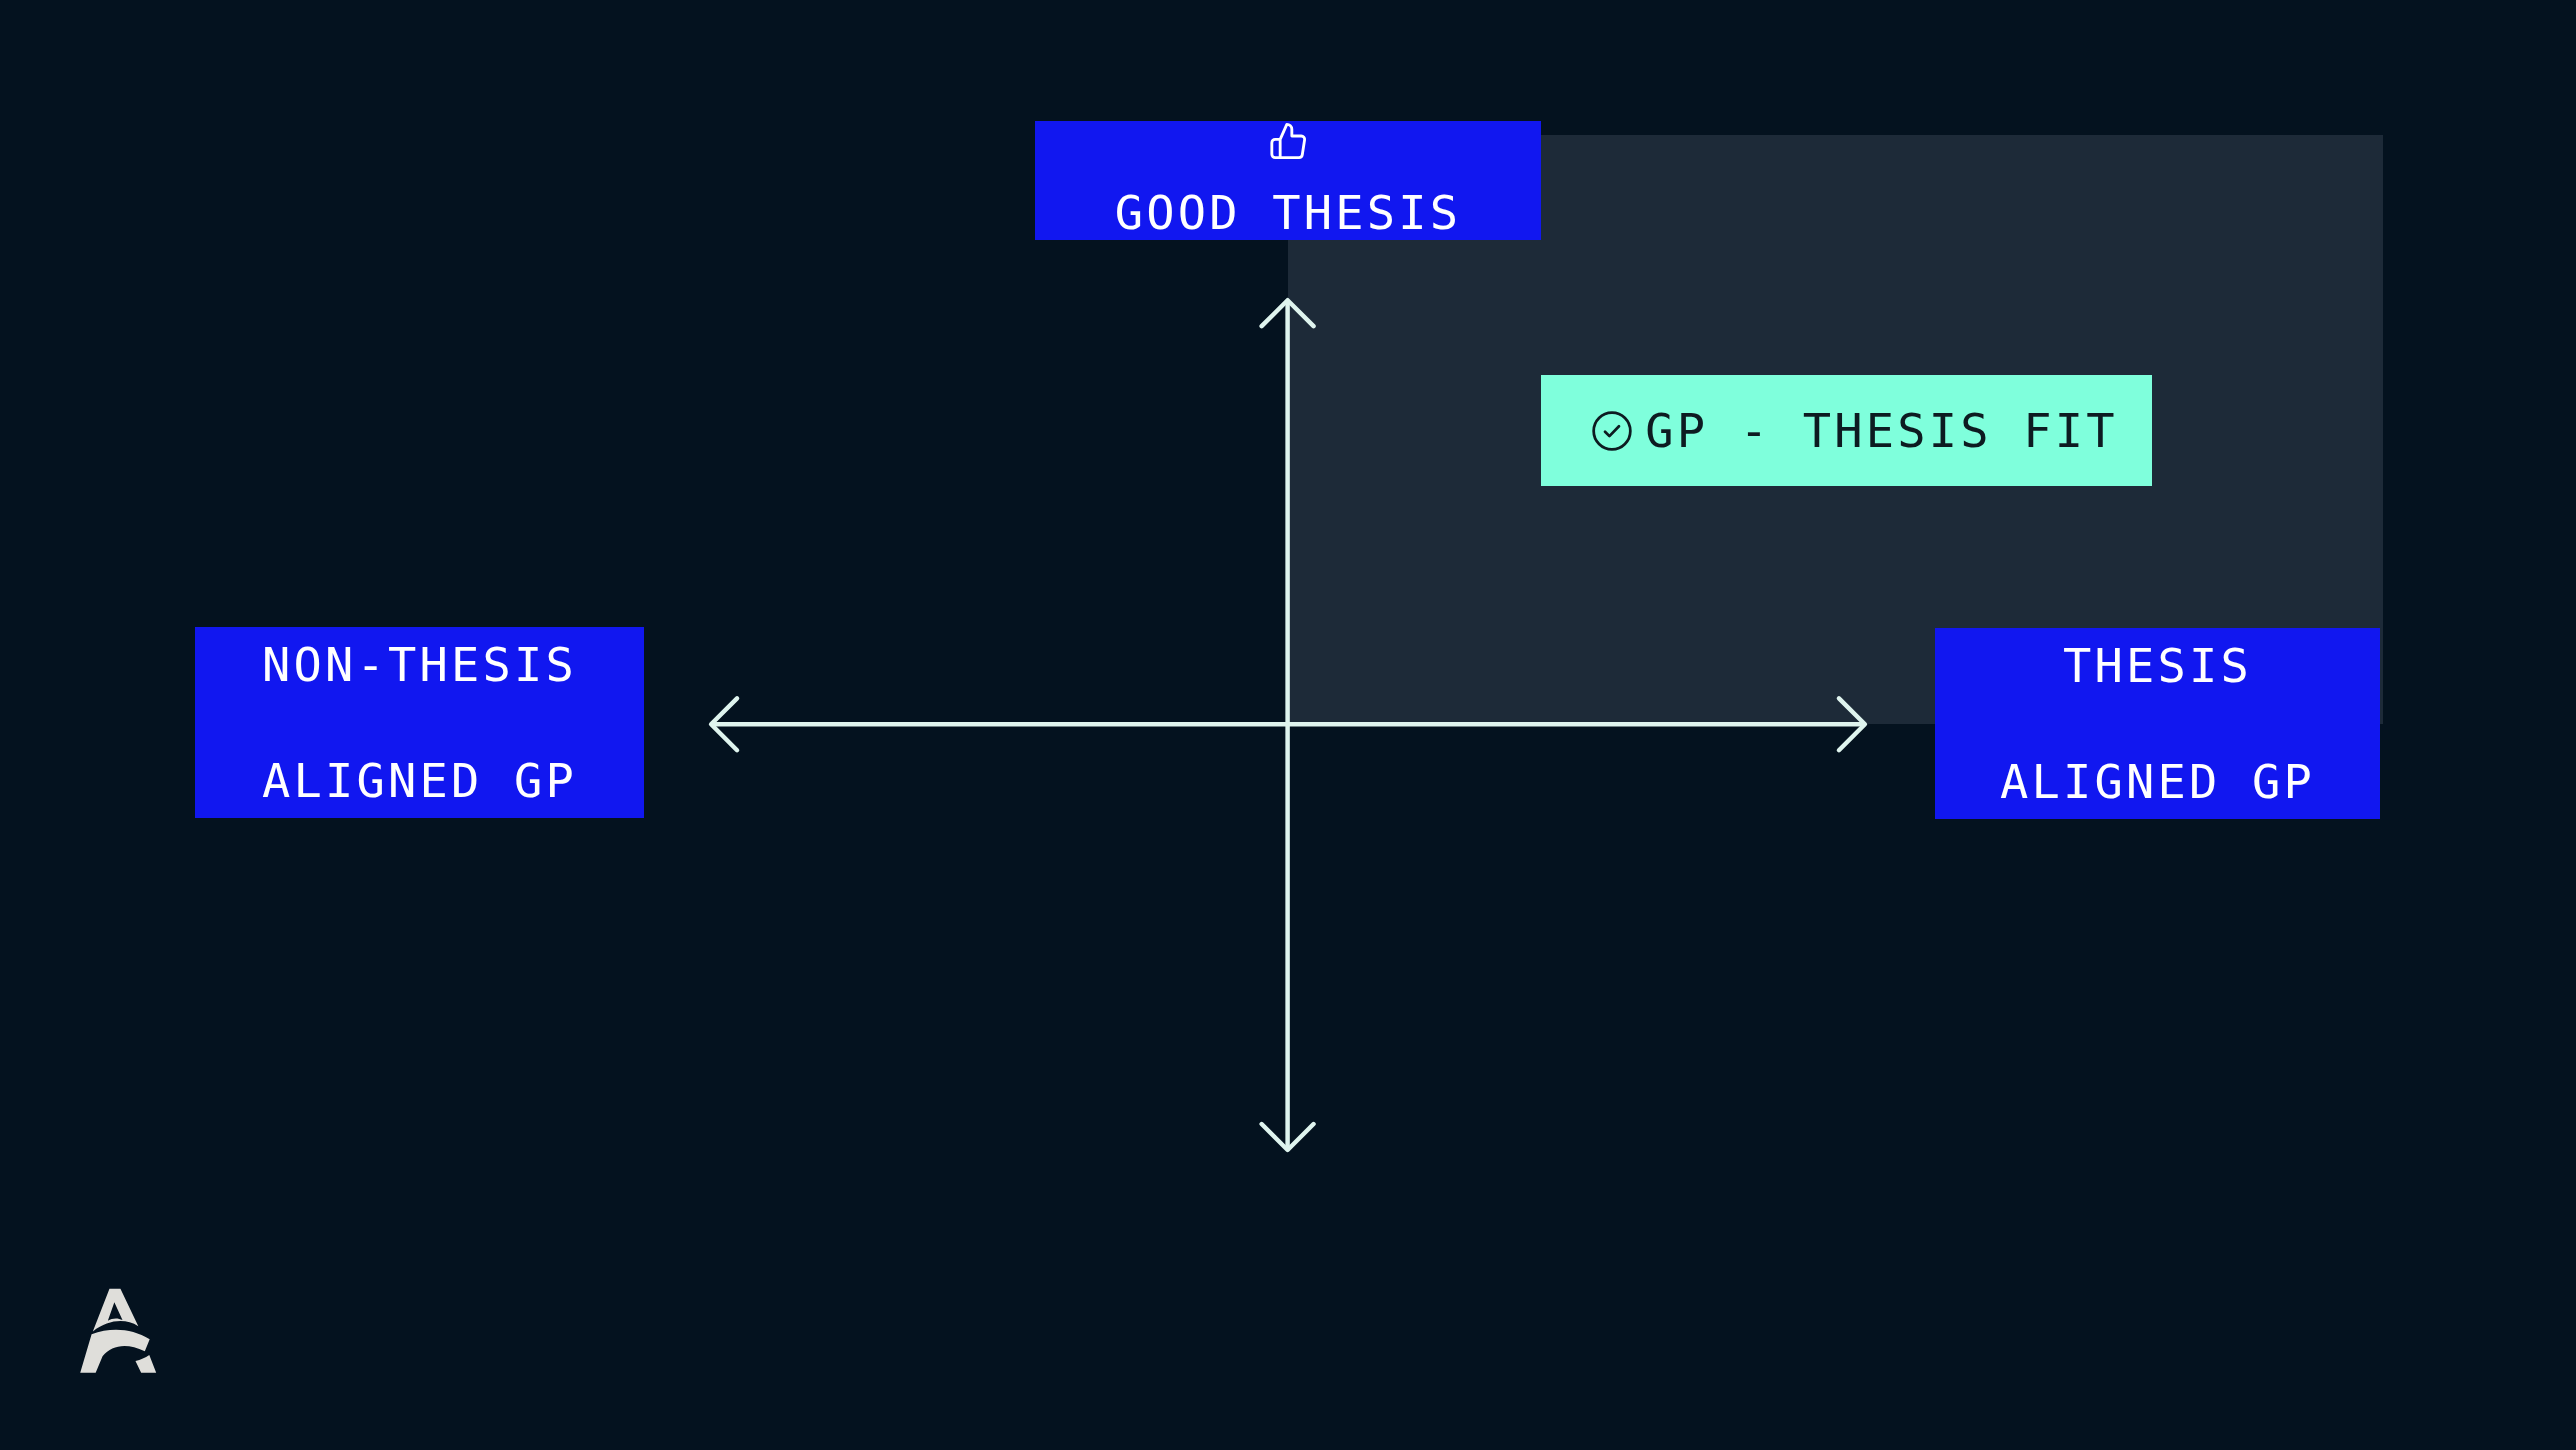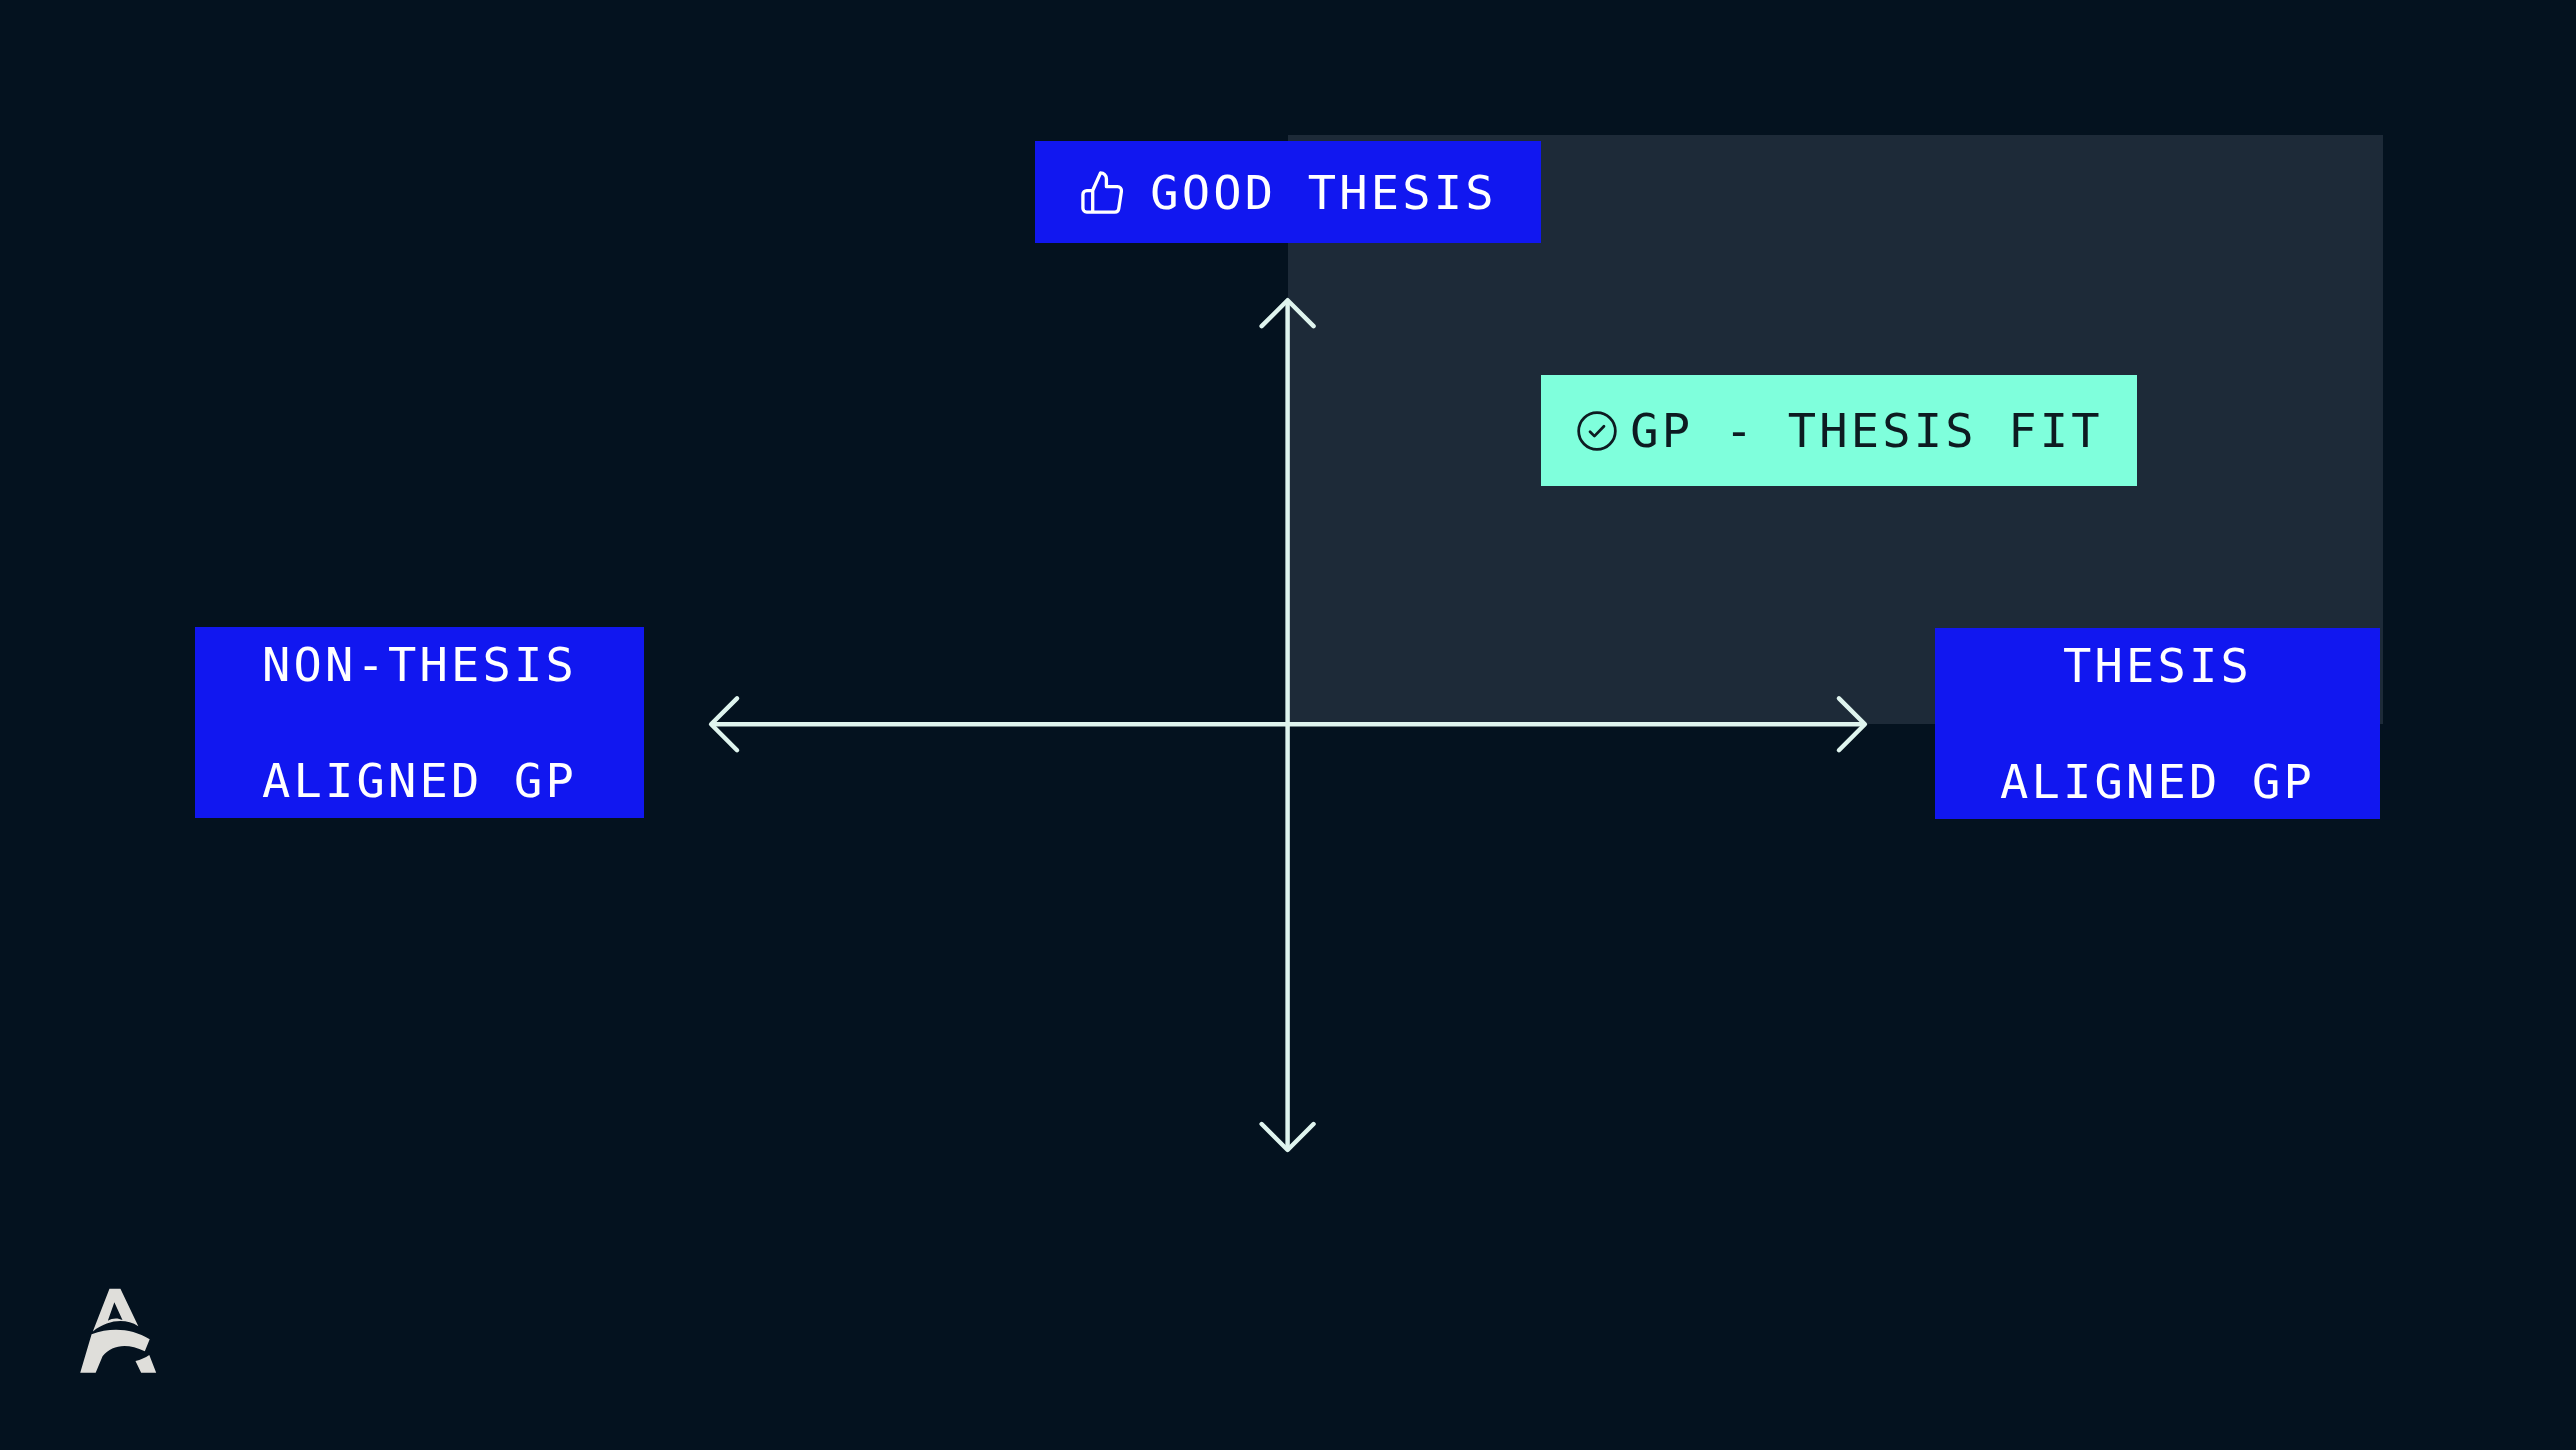--- a/index.html
+++ b/index.html
@@ -54,21 +54,21 @@
     letter-spacing: 3.2px;
     white-space: pre;
     gap: 24px;
   }
   .chip.single { gap: 24px; }
   .chip.double {
     flex-direction: column;
     line-height: 92px;
     text-align: center;
   }
-  .chip-top    { left: 1035px; top: 141px;  width: 506px; height: 102px; }
+  .chip-top    { left: 1035px; top: 121px;  width: 506px; height: 119px; flex-direction: column; }
   .chip-bottom { left: 1052px; top: 1203px; width: 474px; height: 111px; }
   .chip-left   { left: 195px;  top: 627px;  width: 449px; height: 191px; }
   .chip-right  { left: 1935px; top: 628px;  width: 445px; height: 191px; }
 
   .chip-icon {
     display: block;
     width: 47px;
     height: 47px;
     stroke: var(--label_text, #FFFFFF);
     fill: none;
@@ -86,20 +86,21 @@
     height: 111px;
     display: flex;
     align-items: center;
     justify-content: center;
     gap: 11px;
     background: var(--fit_bg, #7FFFDC);
     color: var(--fit_text, #0D1B21);
     font-size: 47px;
     letter-spacing: 3.2px;
     white-space: pre;
+    padding-left: 15px;
   }
   .fit-icon {
     display: block;
     width: 44px;
     height: 44px;
     stroke: var(--fit_text, #0D1B21);
     fill: none;
     stroke-width: 1.5;
     stroke-linecap: round;
     stroke-linejoin: round;

